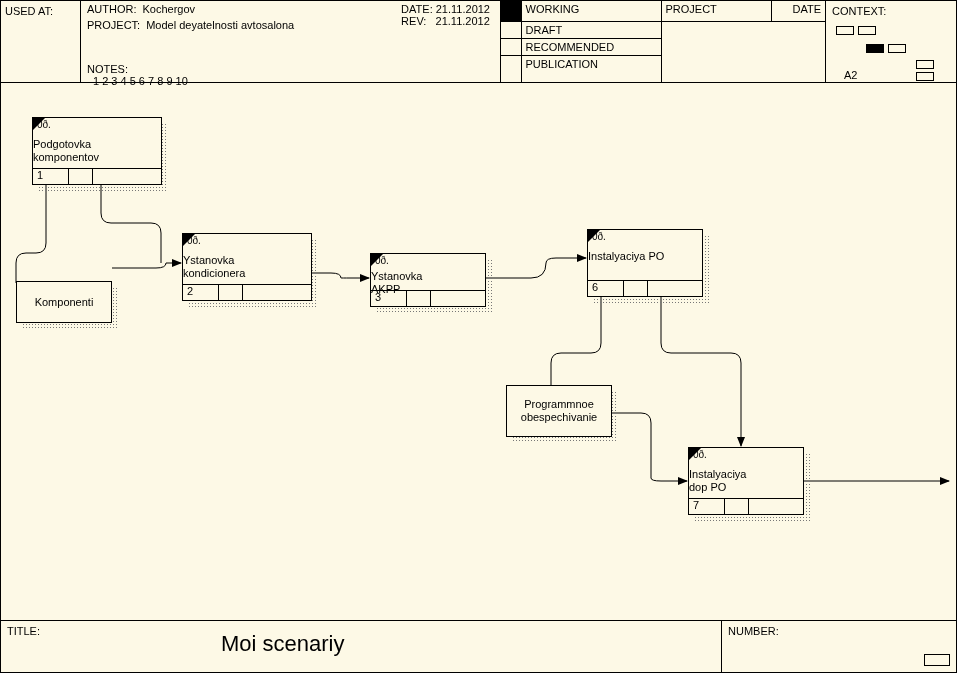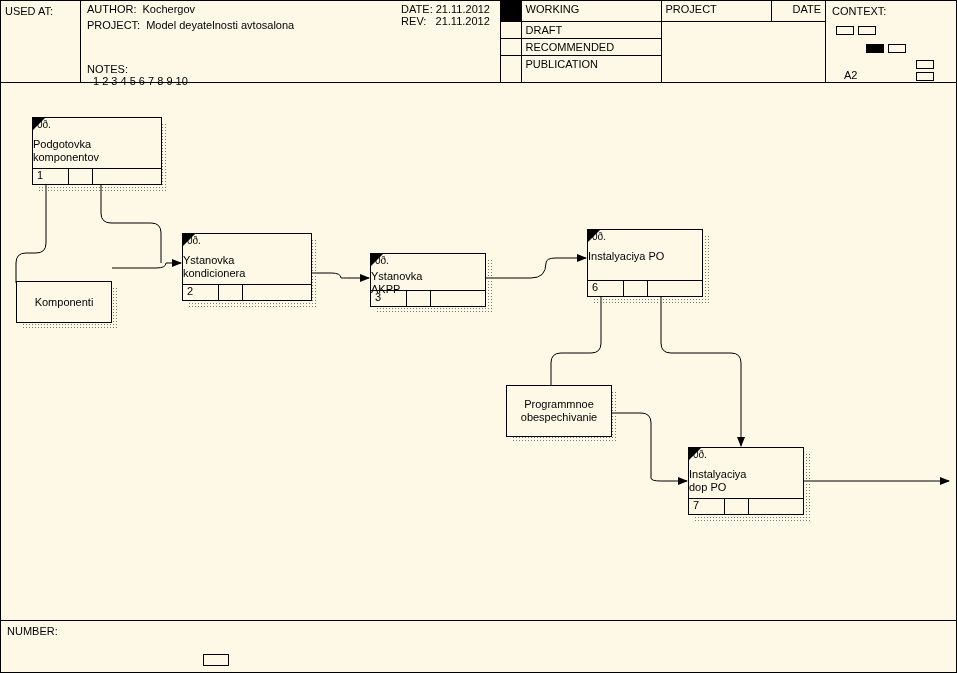--- a/index.html
+++ b/index.html
@@ -249,19 +249,23 @@
 
       <path d="M660 214 L660 260 Q660 270 670 270 L730 270 Q740 270 740 280 L740 363" fill="none" stroke="#000" stroke-width="1" marker-end="url(#arr)"></path>
 
       <path d="M611 330 L640 330 Q650 330 650 340 L650 395 Q650 398 660 398 L686 398" fill="none" stroke="#000" stroke-width="1" marker-end="url(#arr)"></path>
 
       <path d="M803 398 L948 398" fill="none" stroke="#000" stroke-width="1" marker-end="url(#arr)"></path>
     </svg>
   </div>
 
   <div class="footer">
+    <div class="fcol f-title">
+      <span class="label">TITLE:</span>
+      <span class="big">Moi scenariy</span>
+    </div>
     <div class="fcol f-number">
       <span class="label">NUMBER:</span>
       <div class="minibox"></div>
     </div>
   </div>
 
 </div>
 
 </body></html>

